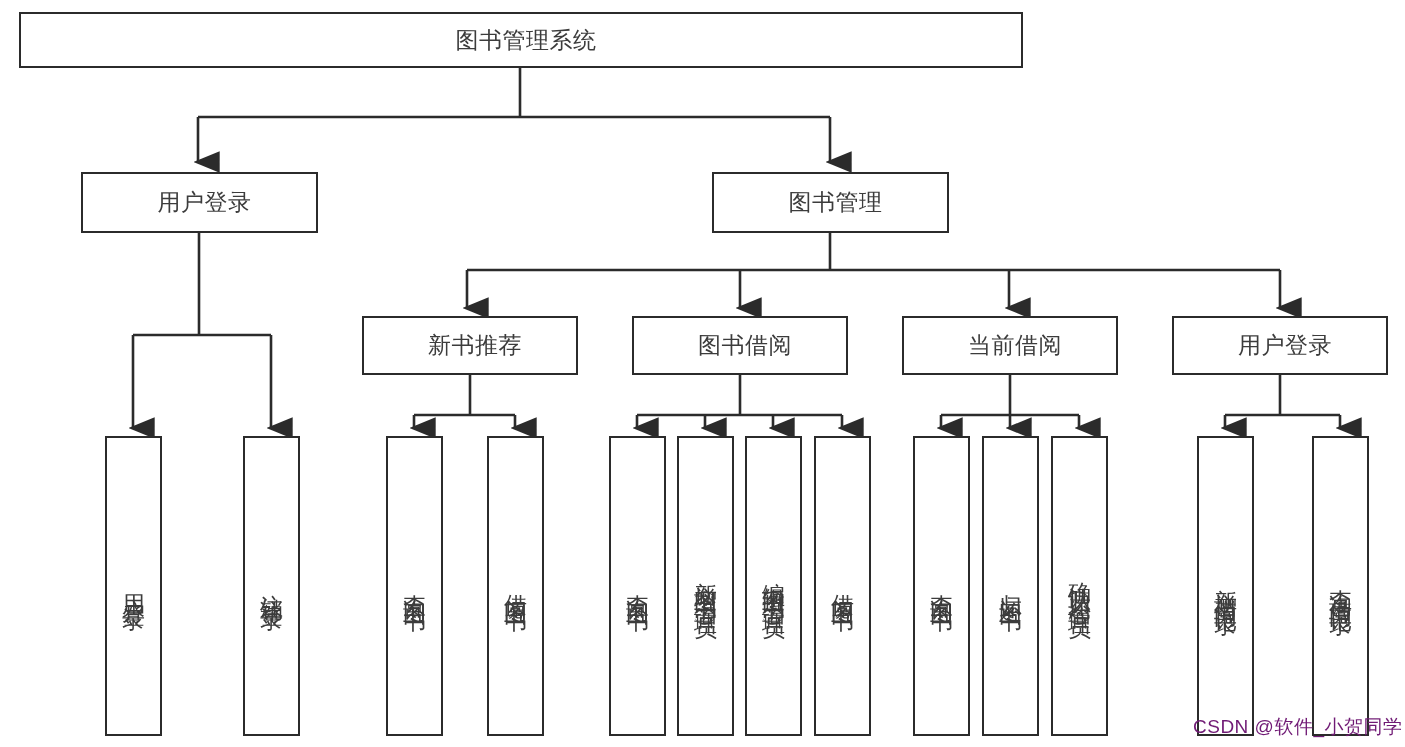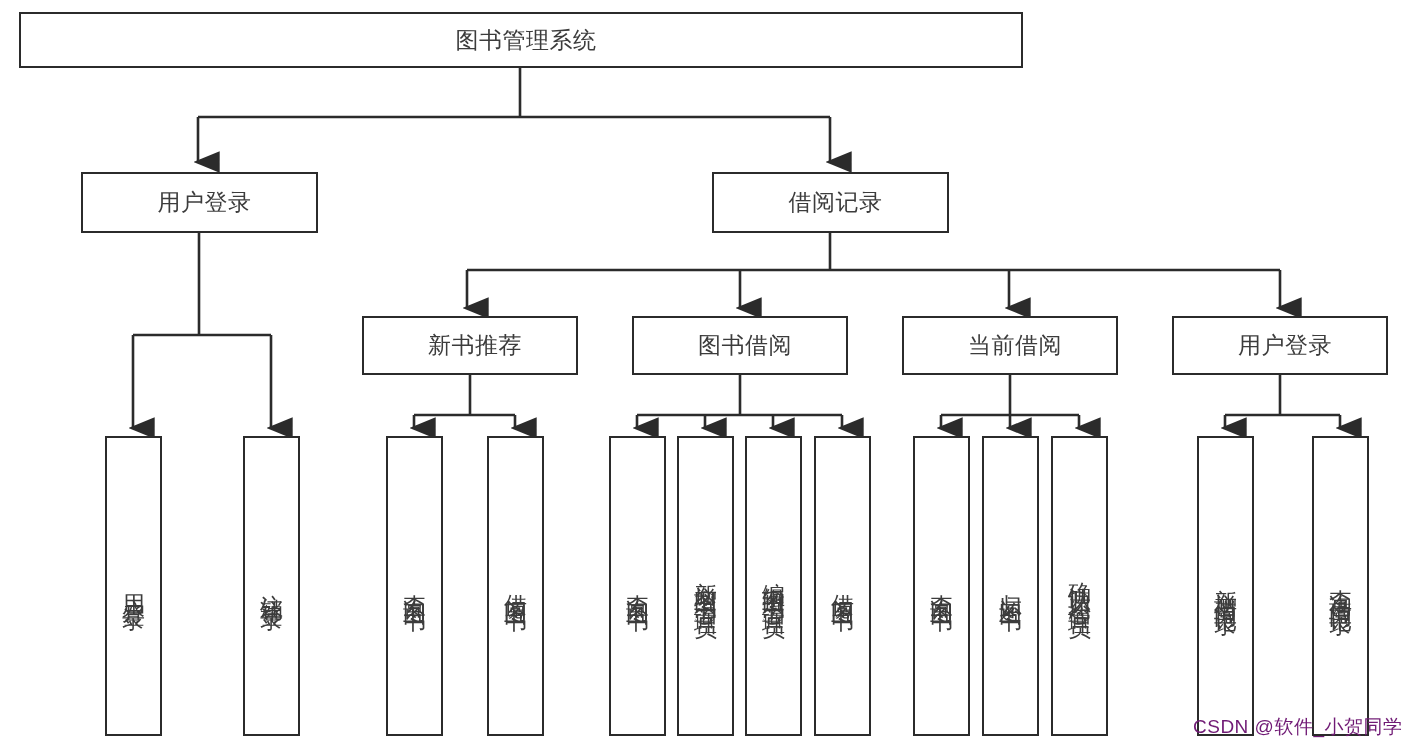--- a/index.html
+++ b/index.html
@@ -119,21 +119,21 @@
   </svg>
 
   <div class="node horiz" style="left:19px; top:12px; width:1004px; height:56px;">
     <span>图书管理系统</span>
   </div>
 
   <div class="node horiz" style="left:81px; top:172px; width:237px; height:61px;">
     <span>用户登录</span>
   </div>
   <div class="node horiz" style="left:712px; top:172px; width:237px; height:61px;">
-    <span>借阅记录</span>
+    <span>图书管理</span>
   </div>
 
   <div class="node horiz" style="left:632px; top:316px; width:216px; height:59px;">
     <span>图书借阅</span>
   </div>
   <div class="node horiz" style="left:362px; top:316px; width:216px; height:59px;">
     <span>新书推荐</span>
   </div>
   <div class="node horiz" style="left:902px; top:316px; width:216px; height:59px;text-align:center;">
     <span>当前借阅</span>

